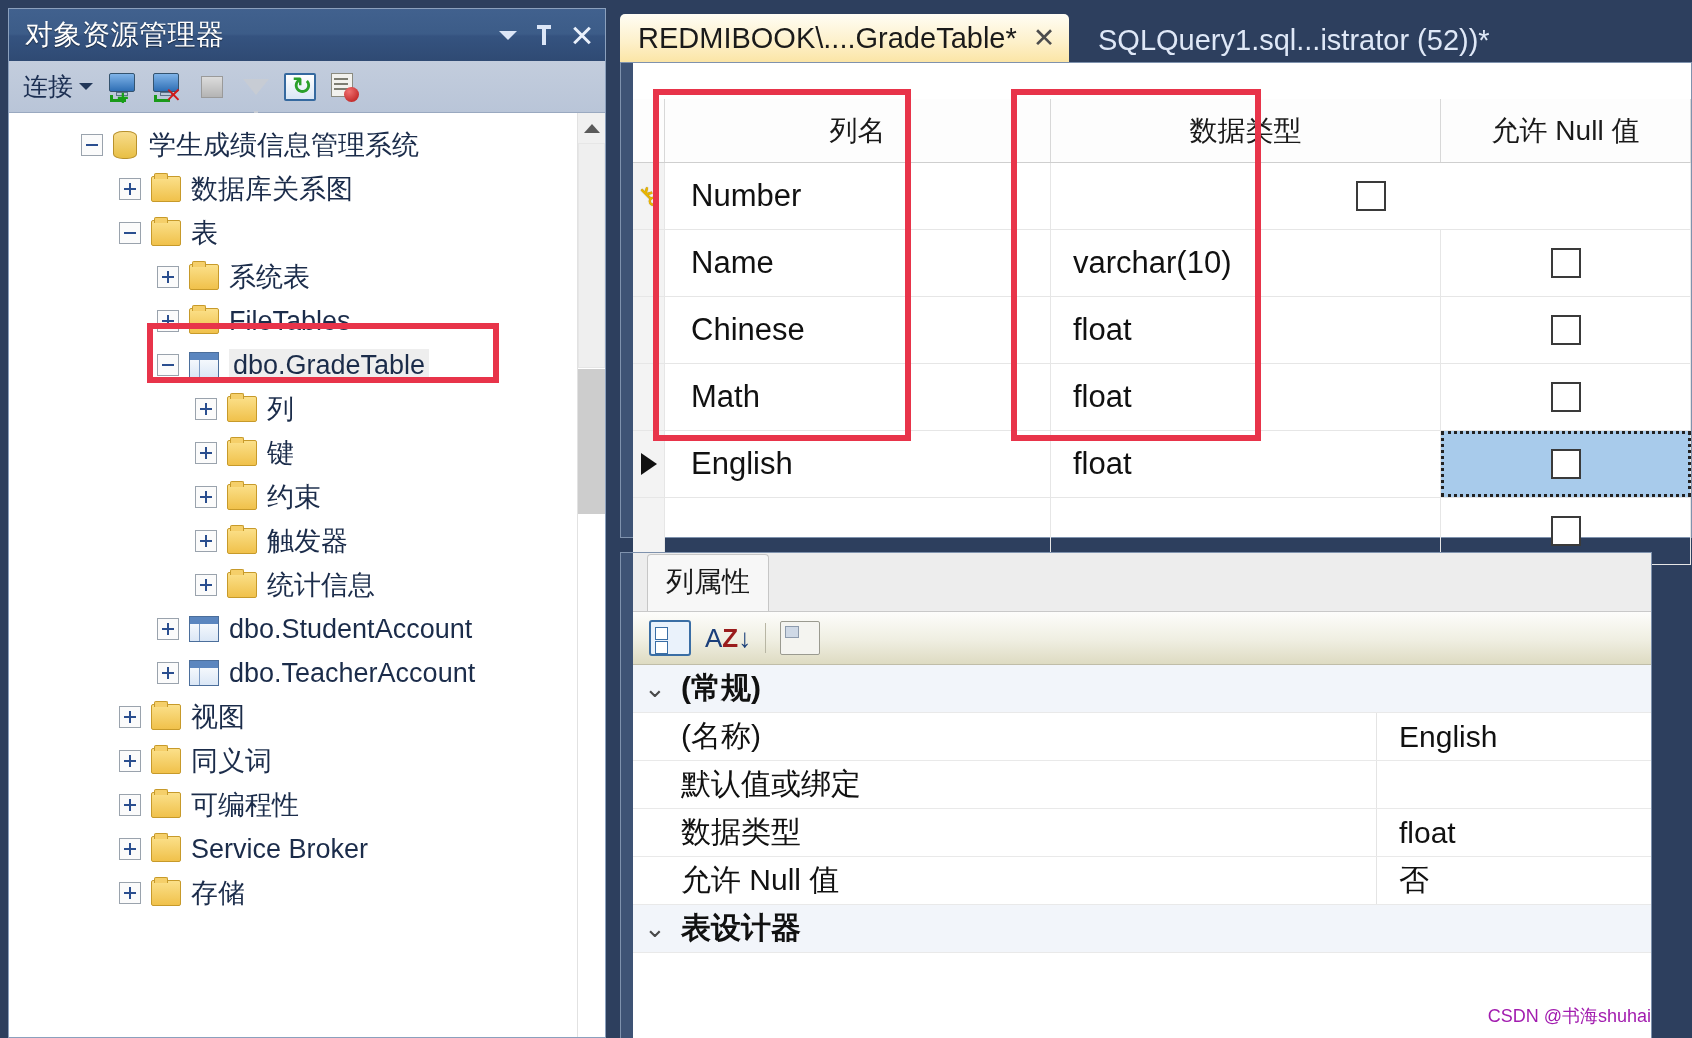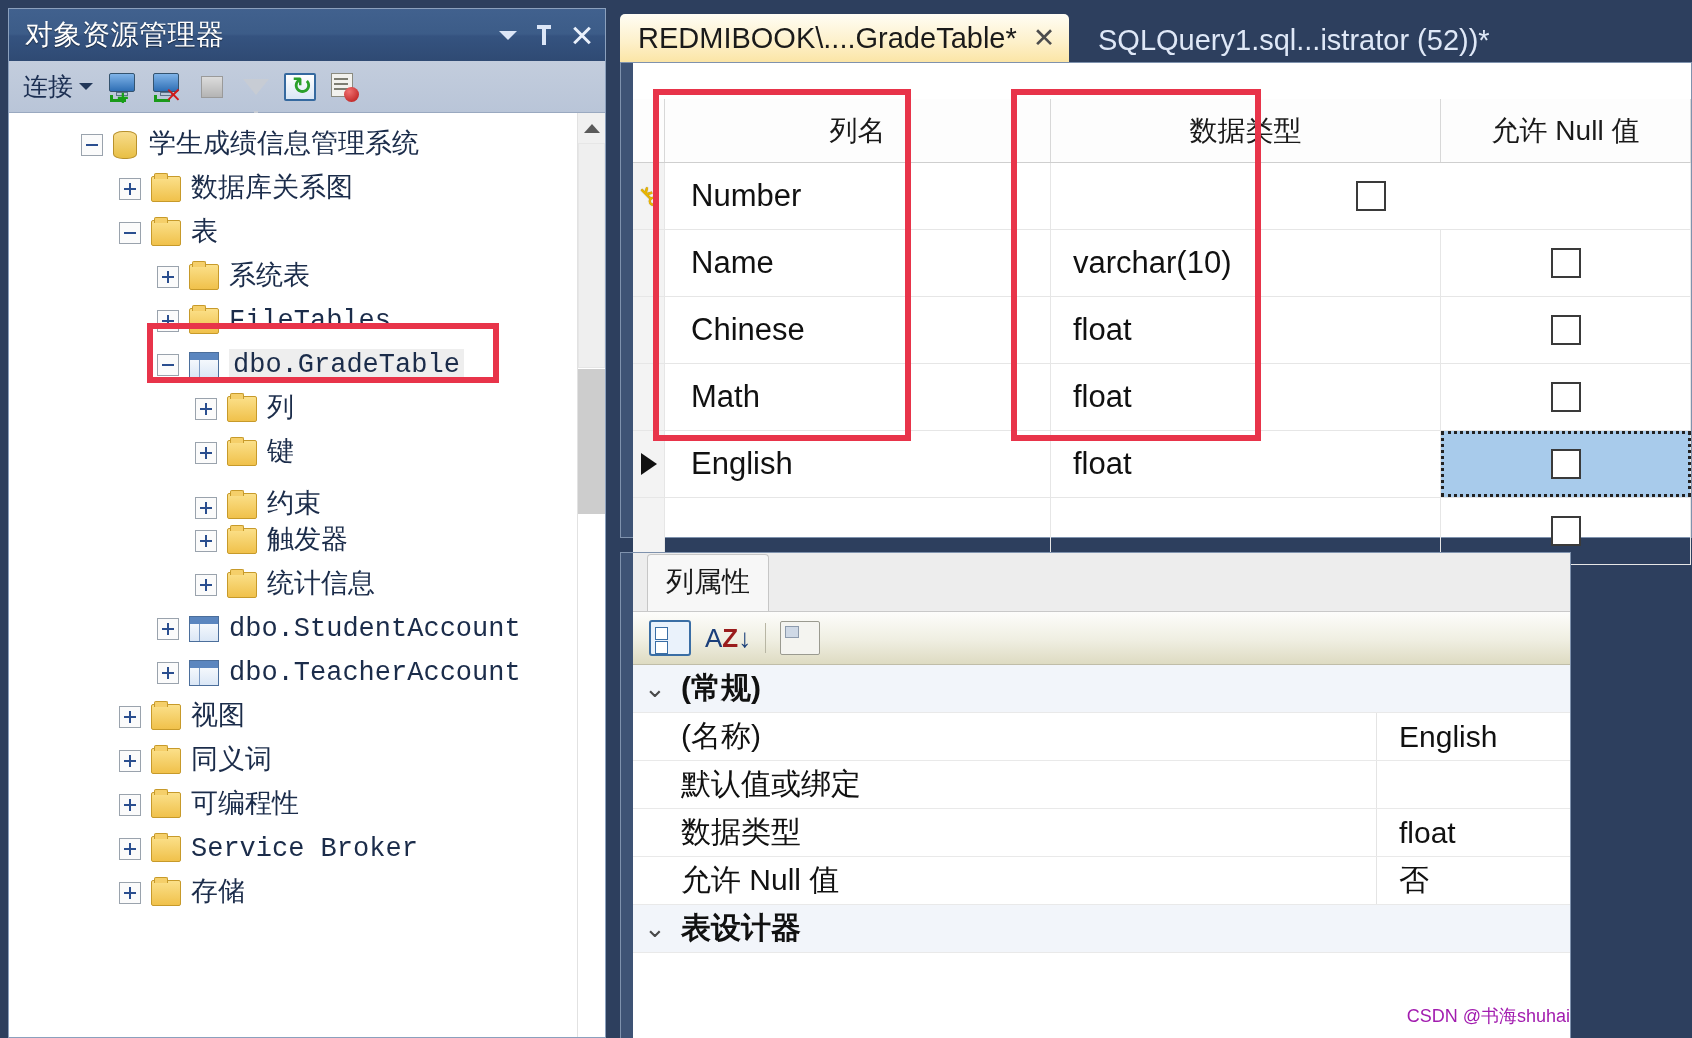--- a/index.html
+++ b/index.html
@@ -83,21 +83,20 @@
   .ts-up { height:30px; display:flex;align-items:center;justify-content:center;background:#f0f0f0;}
   .ts-up i { display:block;width:0;height:0;border-left:8px solid transparent;border-right:8px solid transparent;border-bottom:9px solid #5a5a5a;}
   .ts-thumb { position:absolute;left:0;right:0;top:30px;height:225px;background:#efefef;border:1px solid #e6e6e6;}
   .ts-lower { position:absolute;left:0;right:0;top:256px;height:145px;background:#cdcdcd;}
 
   .tree { padding: 10px 0 0 0; }
   .node {
     display: flex; align-items: center; height: 44px;
     font-size: 27px; color: #1b2c4a; white-space: nowrap;
     position: relative;
-    font-family: Liberation Mono, monospace;
   }
   .node .exp {
     width: 22px; height: 22px; flex: 0 0 22px;
     border: 1px solid #9aa3ad; background: #fbfbfb;
     position: relative; margin-right: 10px; cursor: pointer;
   }
   .node .exp:before { content:""; position:absolute; left:4px; top:9px; width:12px; height:2px; background:#2a4e8f;}
   .node .exp.plus:after { content:""; position:absolute; left:9px; top:4px; width:2px; height:12px; background:#2a4e8f;}
   .ico { width: 30px; height: 26px; flex:0 0 30px; margin-right: 10px; position: relative; }
   .ico-folder { background: linear-gradient(#fbe08a,#f0c14b); border:1px solid #c79a2a; border-radius:2px; }
@@ -154,21 +153,21 @@
   .grow .gc.c-type { padding-left:22px; }
   .grow .gc.c-null { justify-content:center; }
   .key-ico { color:#e8b400; font-size:26px; transform: rotate(-45deg); text-shadow:0 0 1px #8a6c00;}
   .row-arrow { width:0;height:0;border-top:11px solid transparent;border-bottom:11px solid transparent;border-left:16px solid #111;}
   .cbx { width:30px; height:30px; border:2px solid #3a3a3a; background:#fff;}
   .gc.c-null.sel { background:#a8cbeb; outline:3px dotted #222; outline-offset:-3px;}
   .gblank { height:100px; }
 
   
   .propwrap {
-    position:absolute; left:8px; top:552px; width:951px; height:486px;
+    position:absolute; left:8px; top:552px; width:1032px; height:486px;
     background:#ededed; border:1px solid #7f92ad; border-bottom:none;
     display:flex;
   }
   .p-gutter { width:12px; flex:0 0 12px; background:#3e5375; }
   .p-body { flex:1 1 auto; display:flex; flex-direction:column; position:relative;}
   .p-tabrow { height:58px; display:flex; align-items:flex-end; padding-left:14px; }
   .p-tab {
     background:#f7f7f7; border:1px solid #c6c6c6; border-bottom:none;
     padding:8px 18px 10px; font-size:28px; color:#1a1a1a;
     border-top-left-radius:4px; border-top-right-radius:4px;
@@ -295,21 +294,21 @@
           <div class="node" style="padding-left: 186px;">
             <div class="exp plus"></div>
             <div class="ico ico-folder"></div>
             <span class="lbl">列</span>
           </div>
           <div class="node" style="padding-left: 186px;">
             <div class="exp plus"></div>
             <div class="ico ico-folder"></div>
             <span class="lbl">键</span>
           </div>
-          <div class="node" style="padding-left: 186px; align-items: flex-end;">
+          <div class="node" style="padding-left: 186px;">
             <div class="exp plus"></div>
             <div class="ico ico-folder"></div>
             <span class="lbl">约束</span>
           </div>
           <div class="node" style="padding-left: 186px;">
             <div class="exp plus"></div>
             <div class="ico ico-folder"></div>
             <span class="lbl">触发器</span>
           </div>
           <div class="node" style="padding-left: 186px;">

